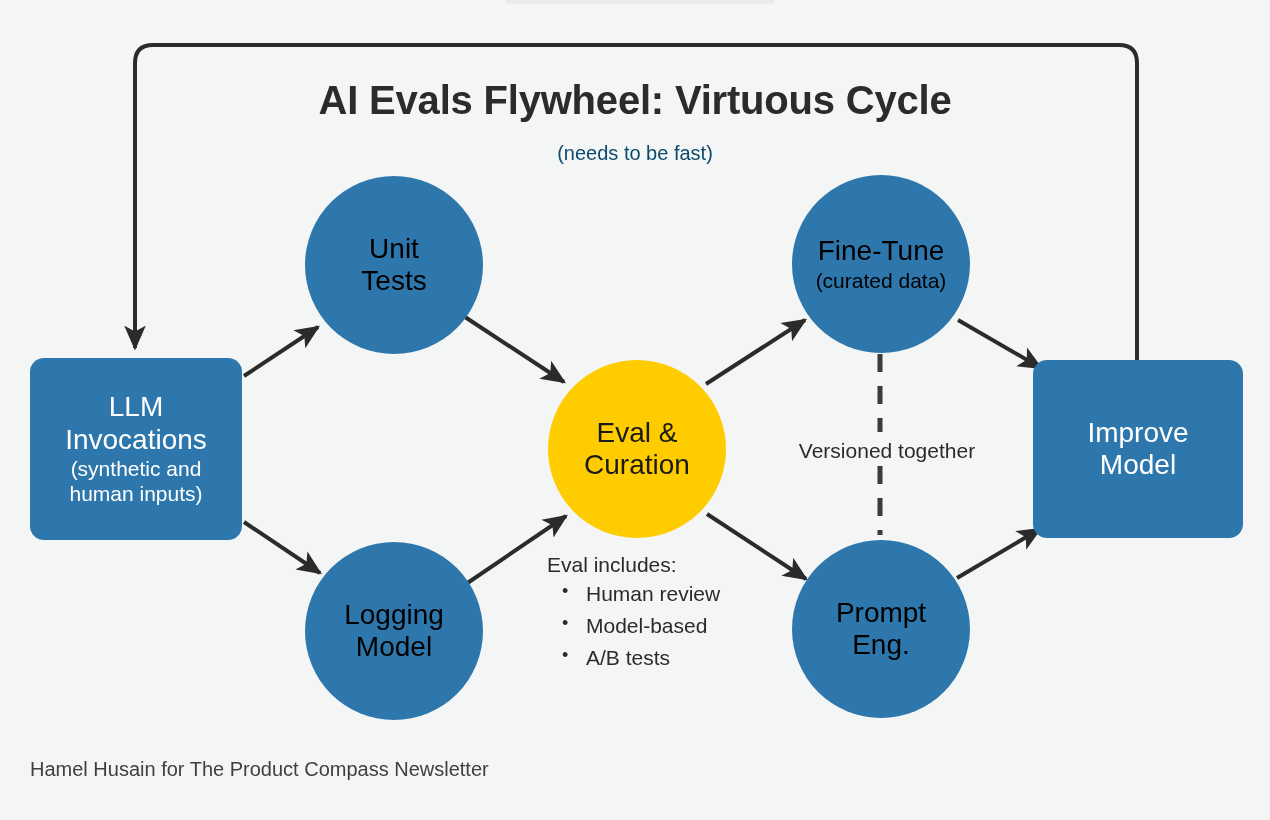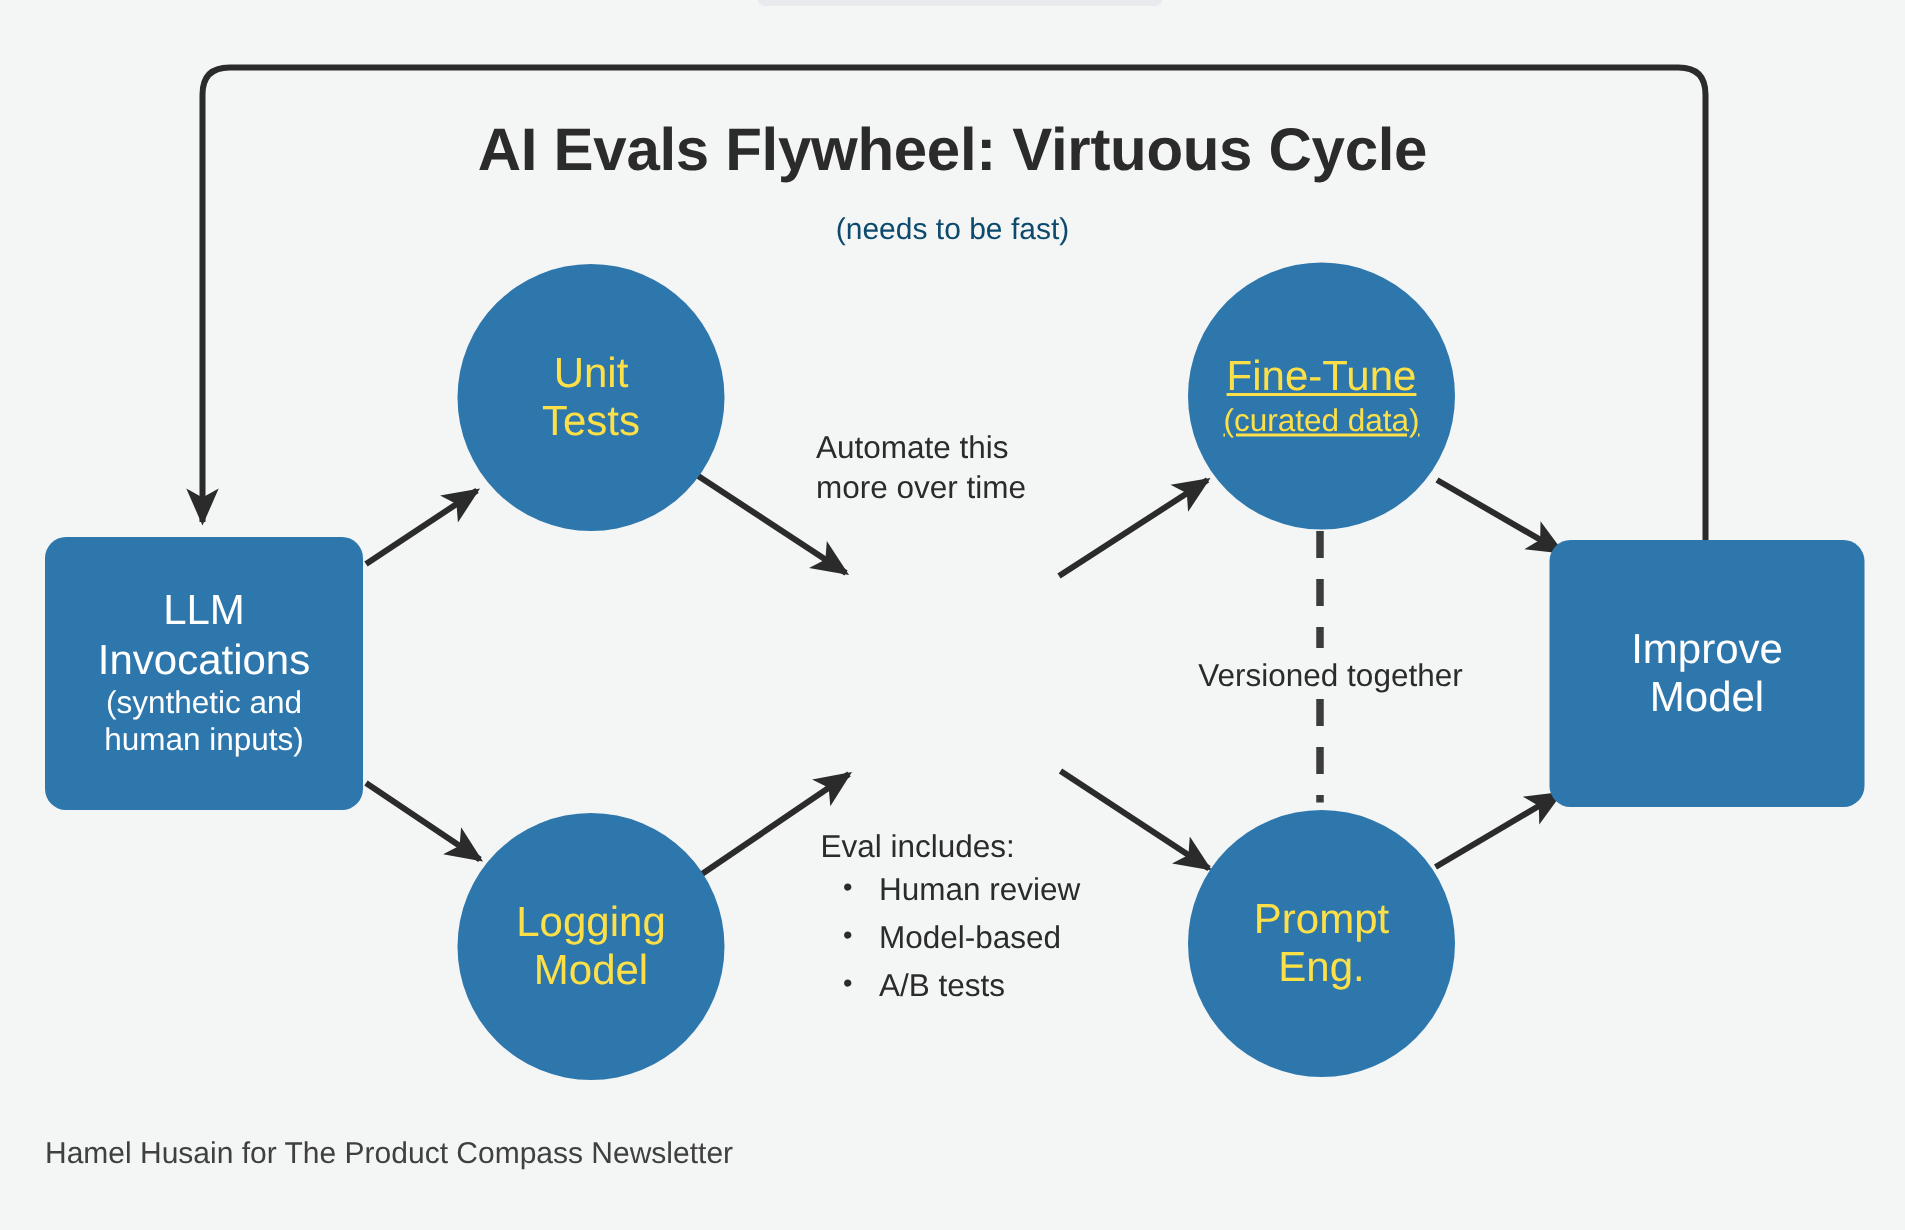--- a/index.html
+++ b/index.html
@@ -41,21 +41,21 @@
     display: flex;
     flex-direction: column;
     align-items: center;
     justify-content: center;
     text-align: center;
     box-sizing: border-box;
   }
   .circle {
     border-radius: 50%;
     background: #2e77ad;
-    color: #fde047;
+    color: #000000;
   }
   .rect {
     border-radius: 14px;
     background: #2e77ad;
     color: #ffffff;
   }
   .eval-circle {
     border-radius: 50%;
     background: #ffcc00;
     color: #1a1a1a;
@@ -194,40 +194,40 @@
   <div class="node circle" style="left:305px; top:176px; width:178px; height:178px;">
     <span class="line-main">Unit</span>
     <span class="line-main">Tests</span>
   </div>
 
   <div class="node circle" style="left:305px; top:542px; width:178px; height:178px;">
     <span class="line-main">Logging</span>
     <span class="line-main">Model</span>
   </div>
 
-
-  <div class="node circle" style="left:792px; top:175px; width:178px; height:178px;text-decoration:underline;">
+  <div class="node eval-circle" style="left:548px; top:360px; width:178px; height:178px;">
+    <span class="line-main">Eval &amp;</span>
+    <span class="line-main">Curation</span>
+  </div>
+
+  <div class="node circle" style="left:792px; top:175px; width:178px; height:178px;">
     <span class="line-main">Fine-Tune</span>
     <span class="line-sub">(curated data)</span>
   </div>
 
   <div class="node circle" style="left:792px; top:540px; width:178px; height:178px;">
     <span class="line-main">Prompt</span>
     <span class="line-main">Eng.</span>
   </div>
 
   <div class="node rect" style="left:1033px; top:360px; width:210px; height:178px;">
     <span class="line-main">Improve</span>
     <span class="line-main">Model</span>
   </div>
 
-  <div class="annot" id="annot-automate">
-    <div>Automate this</div>
-    <div>more over time</div>
-  </div>
 
   <div class="annot" id="annot-versioned">Versioned together</div>
 
   <div id="eval-includes">
     <div class="ei-title">Eval includes:</div>
     <ul>
       <li>Human review</li>
       <li>Model-based</li>
       <li>A/B tests</li>
     </ul>

